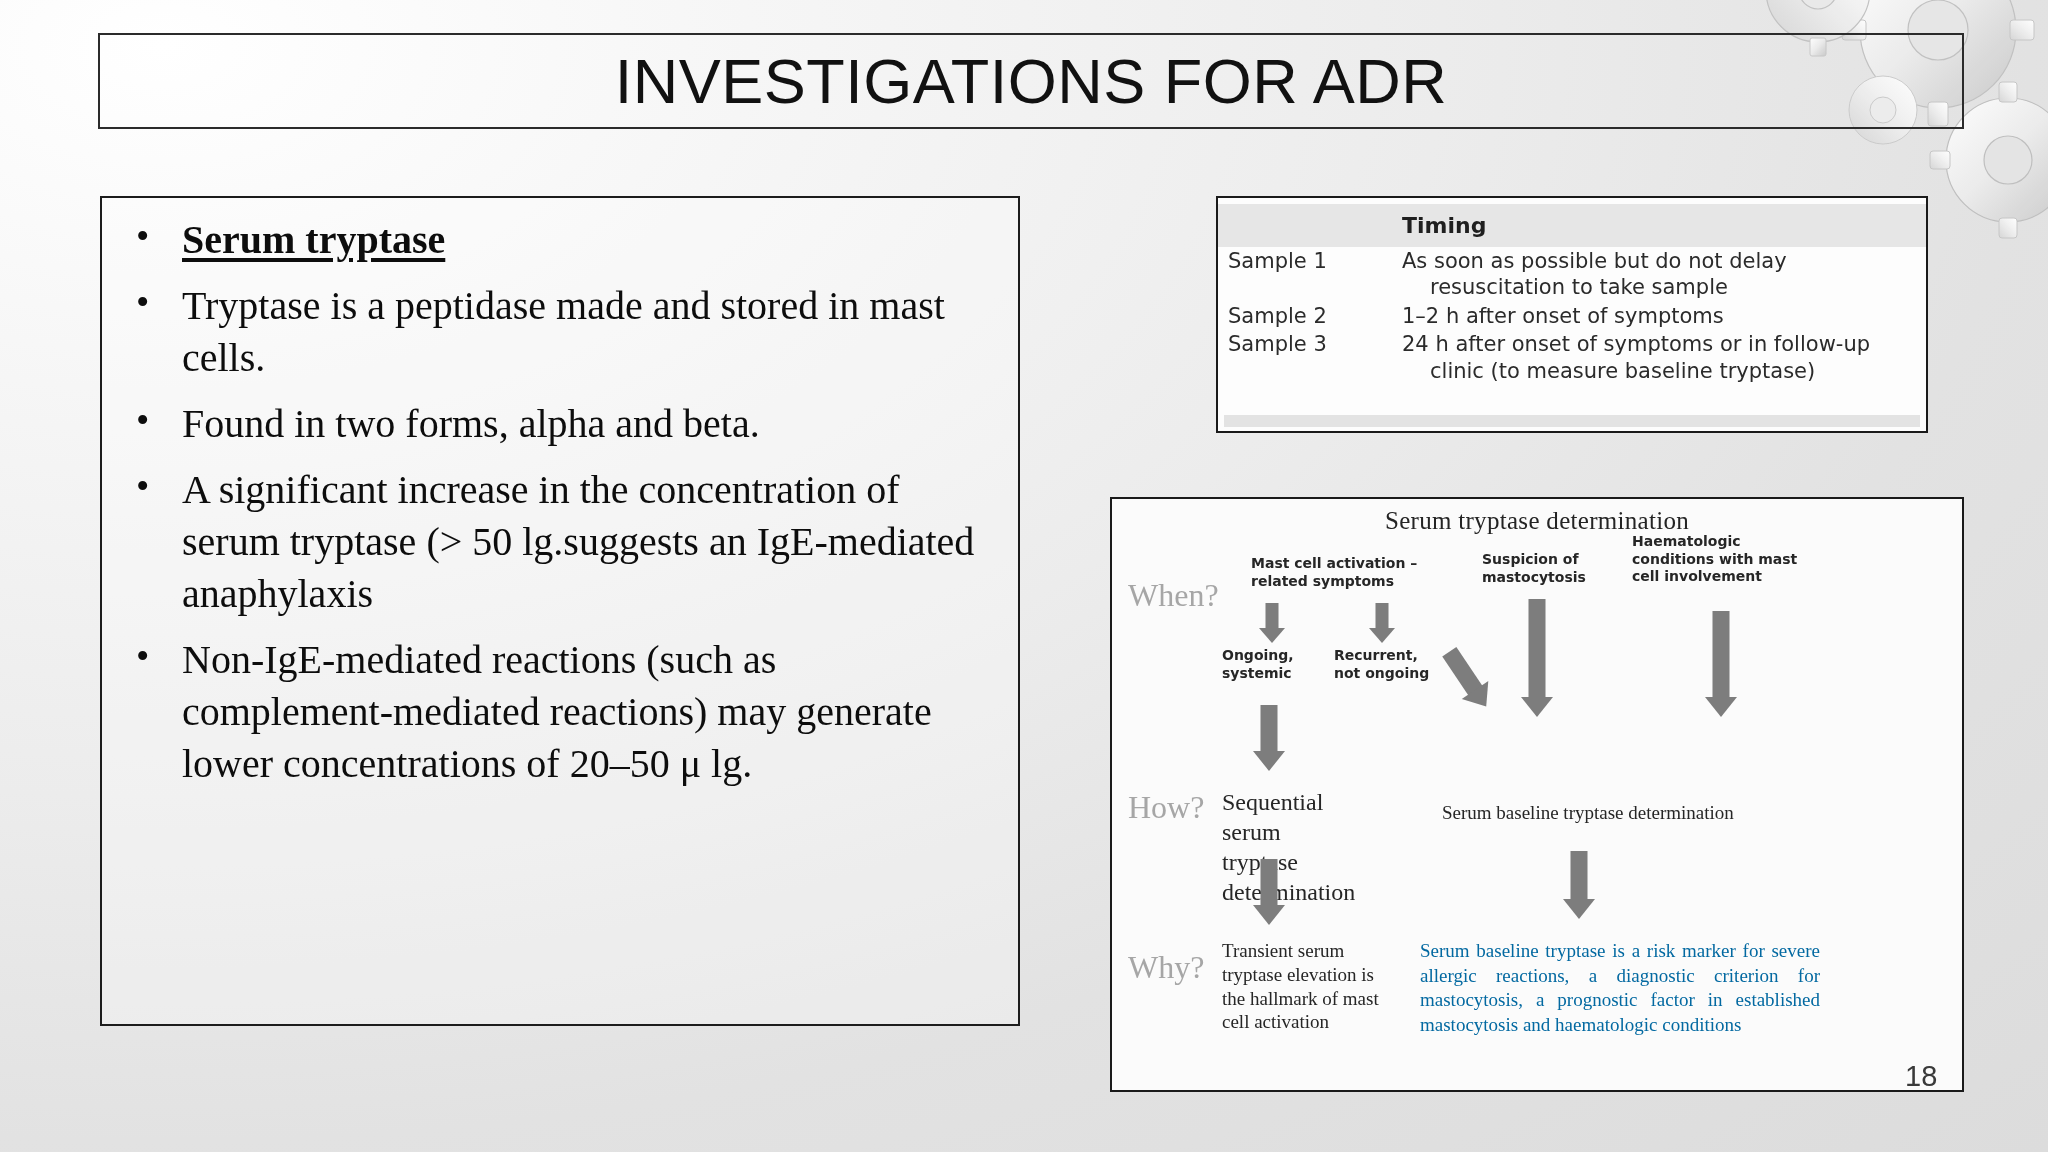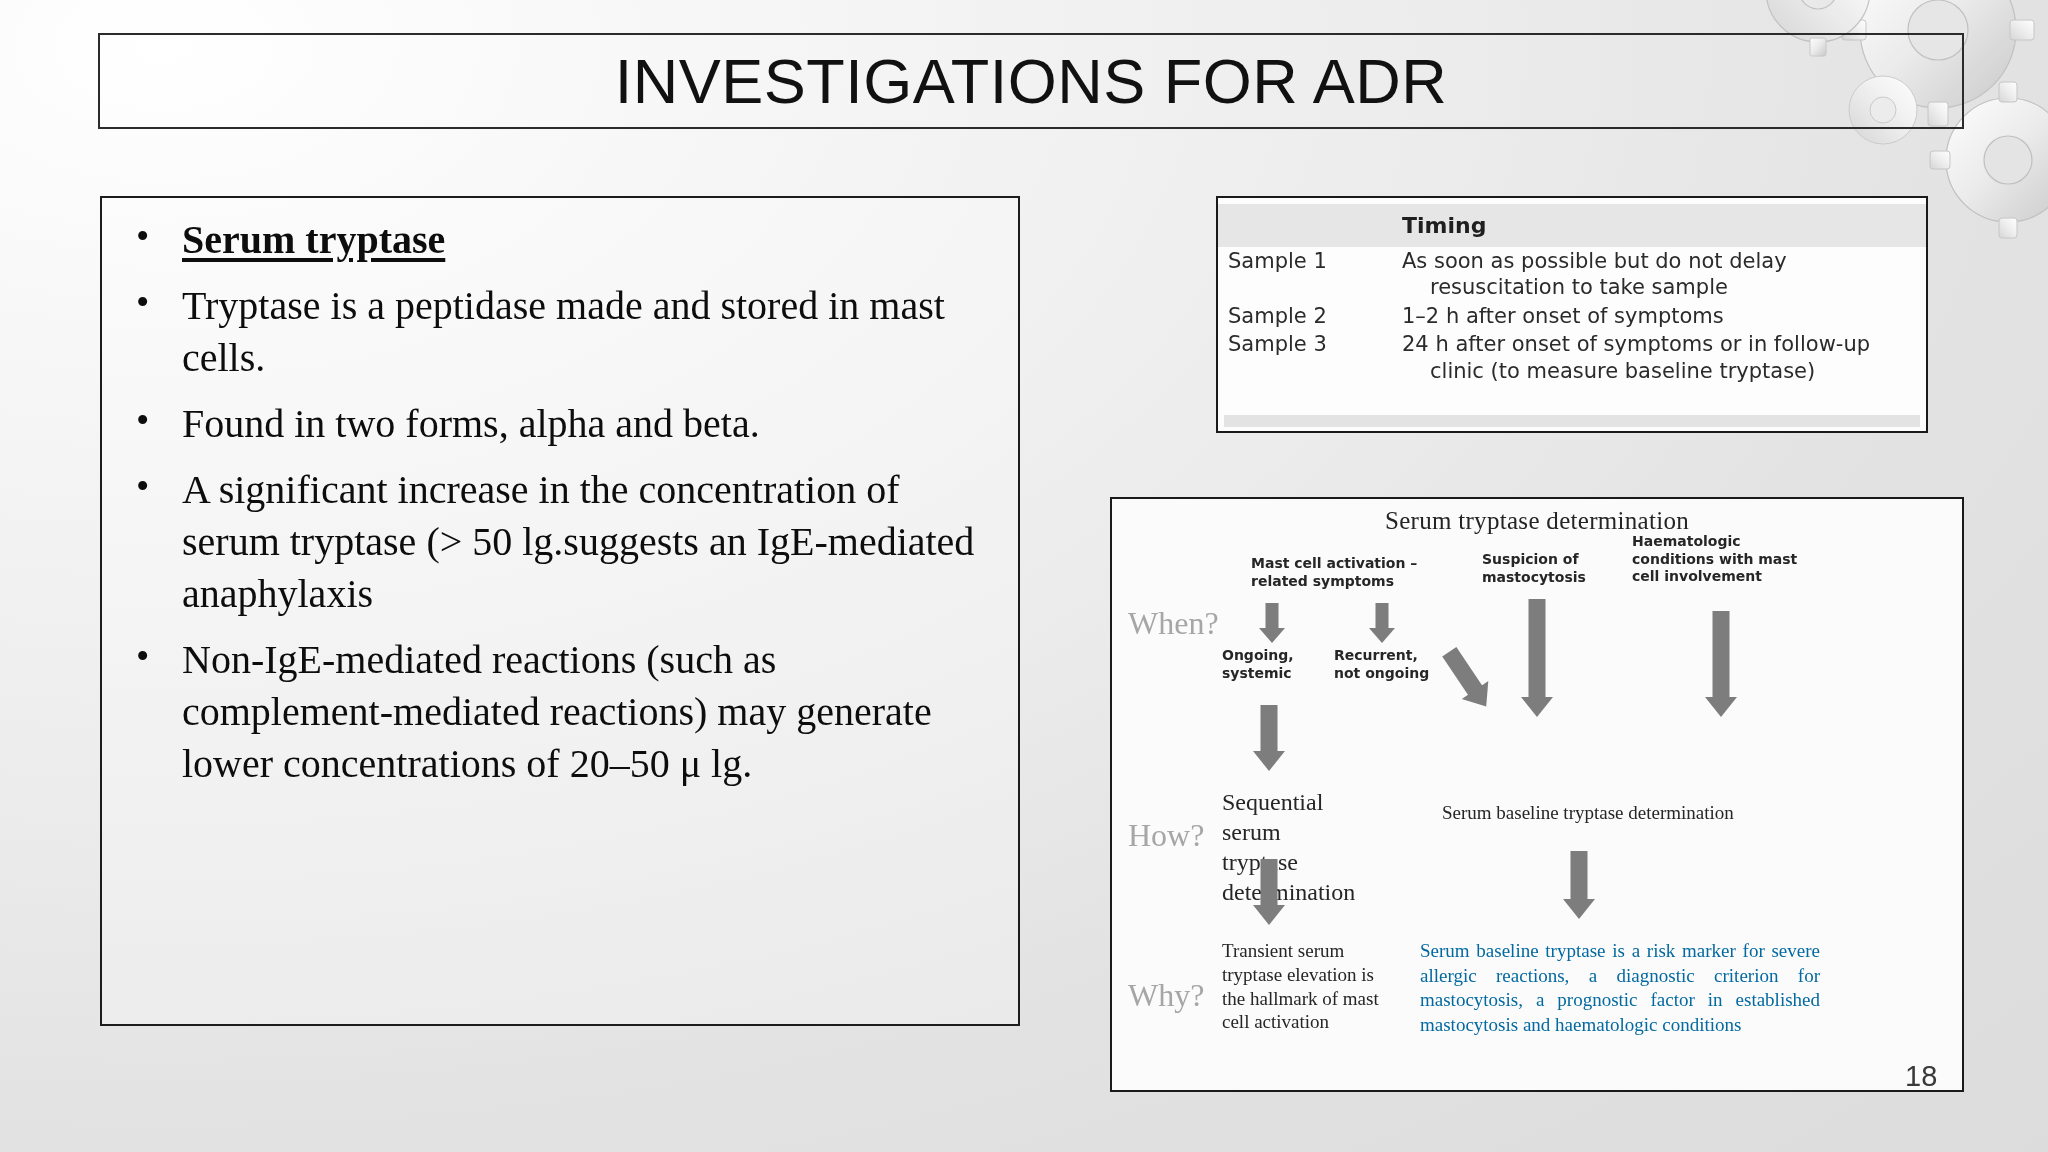--- a/index.html
+++ b/index.html
@@ -163,21 +163,20 @@
     font-family: "Liberation Serif", serif;
     font-size: 25px;
     color: #242424;
     letter-spacing: 0.3px;
   }
   .row-label {
     position: absolute;
     font-family: "Liberation Serif", serif;
     font-size: 32px;
     color: #a6a6a6;
-    margin-top: 28px;
   }
   .flow-text {
     position: absolute;
     font-family: "DejaVu Sans", sans-serif;
     font-weight: bold;
     font-size: 14px;
     line-height: 1.25;
     color: #262626;
   }
   .flow-text.normal { font-weight: normal; }

